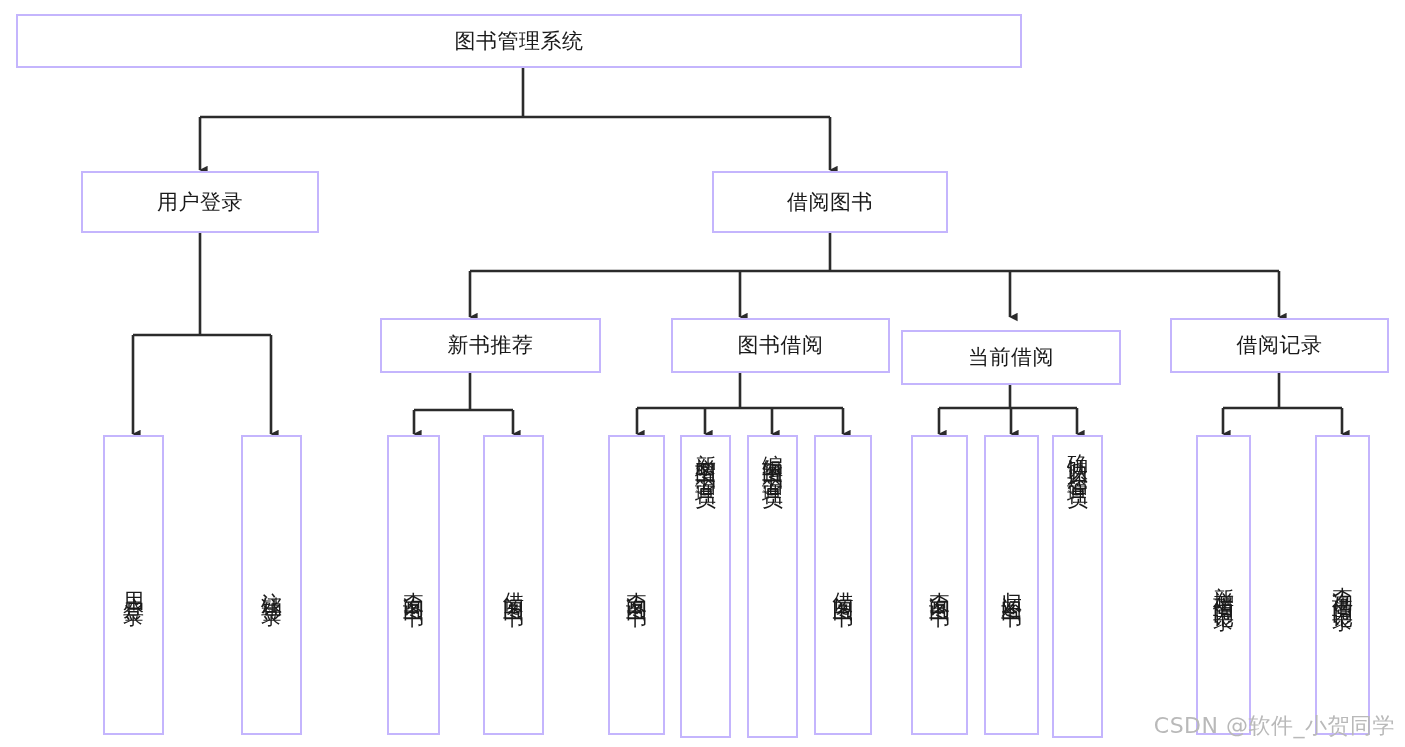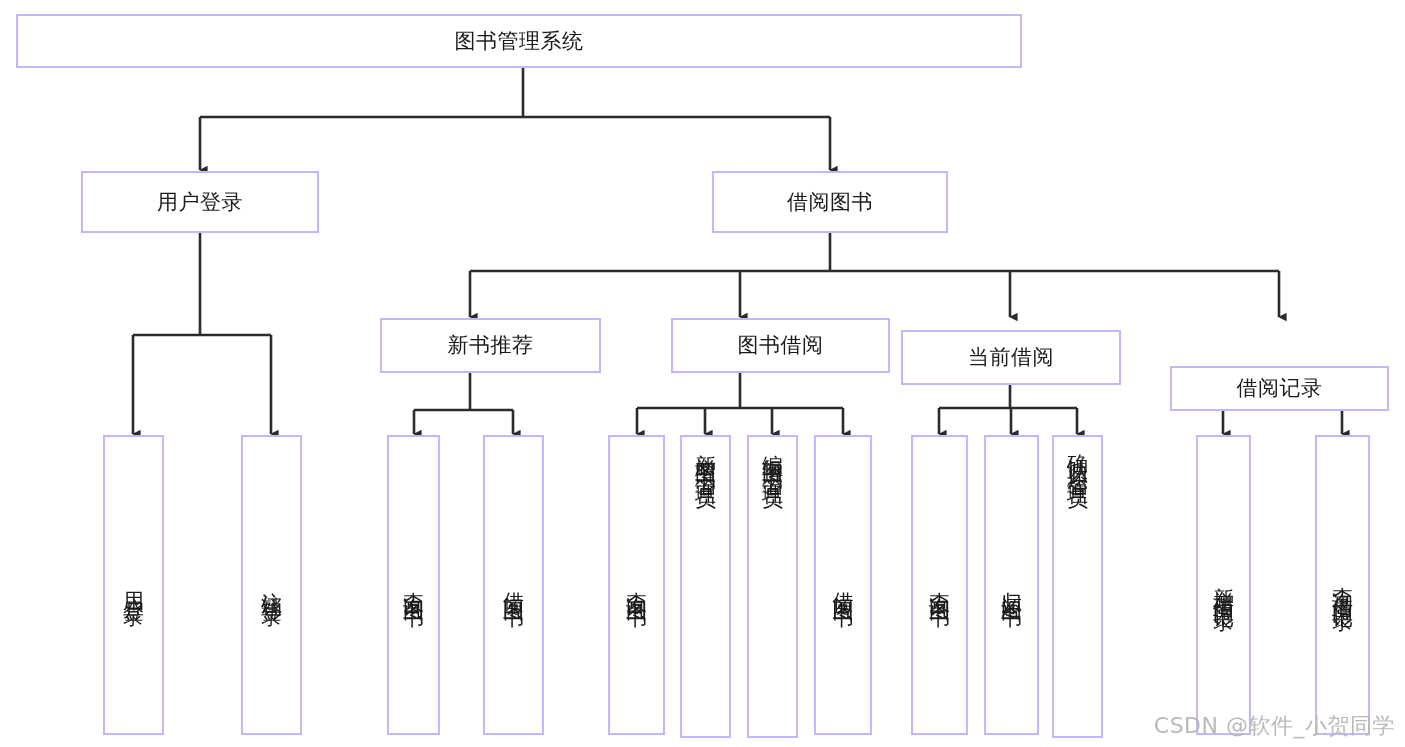--- a/index.html
+++ b/index.html
@@ -140,21 +140,21 @@
   <div id="level2-nodes">
       <div class="node level-2" style="left: 380px; top: 318px; width: 221px; height: 55px;">
         <span class="node-label">新书推荐</span>
       </div>
       <div class="node level-2" style="left: 631px; top: 318px; width: 219px; height: 55px; margin-left: 40px;">
         <span class="node-label">图书借阅</span>
       </div>
       <div class="node level-2" style="left: 901px; top: 330px; width: 220px; height: 55px;">
         <span class="node-label">当前借阅</span>
       </div>
-      <div class="node level-2" style="left: 1170px; top: 318px; width: 219px; height: 45px; margin-top: 48px;">
+      <div class="node level-2" style="left: 1170px; top: 318px; width: 219px; height: 55px;">
         <span class="node-label">借阅记录</span>
       </div>
     </div>
 
   <div id="leaf-nodes">
       <div class="node leaf anchor-middle" style="left: 103px; top: 435px; width: 61px; height: 300px;">
         <span class="node-label">用户登录</span>
       </div>
       <div class="node leaf anchor-middle" style="left: 241px; top: 435px; width: 61px; height: 300px;">
         <span class="node-label">注销登录</span>

